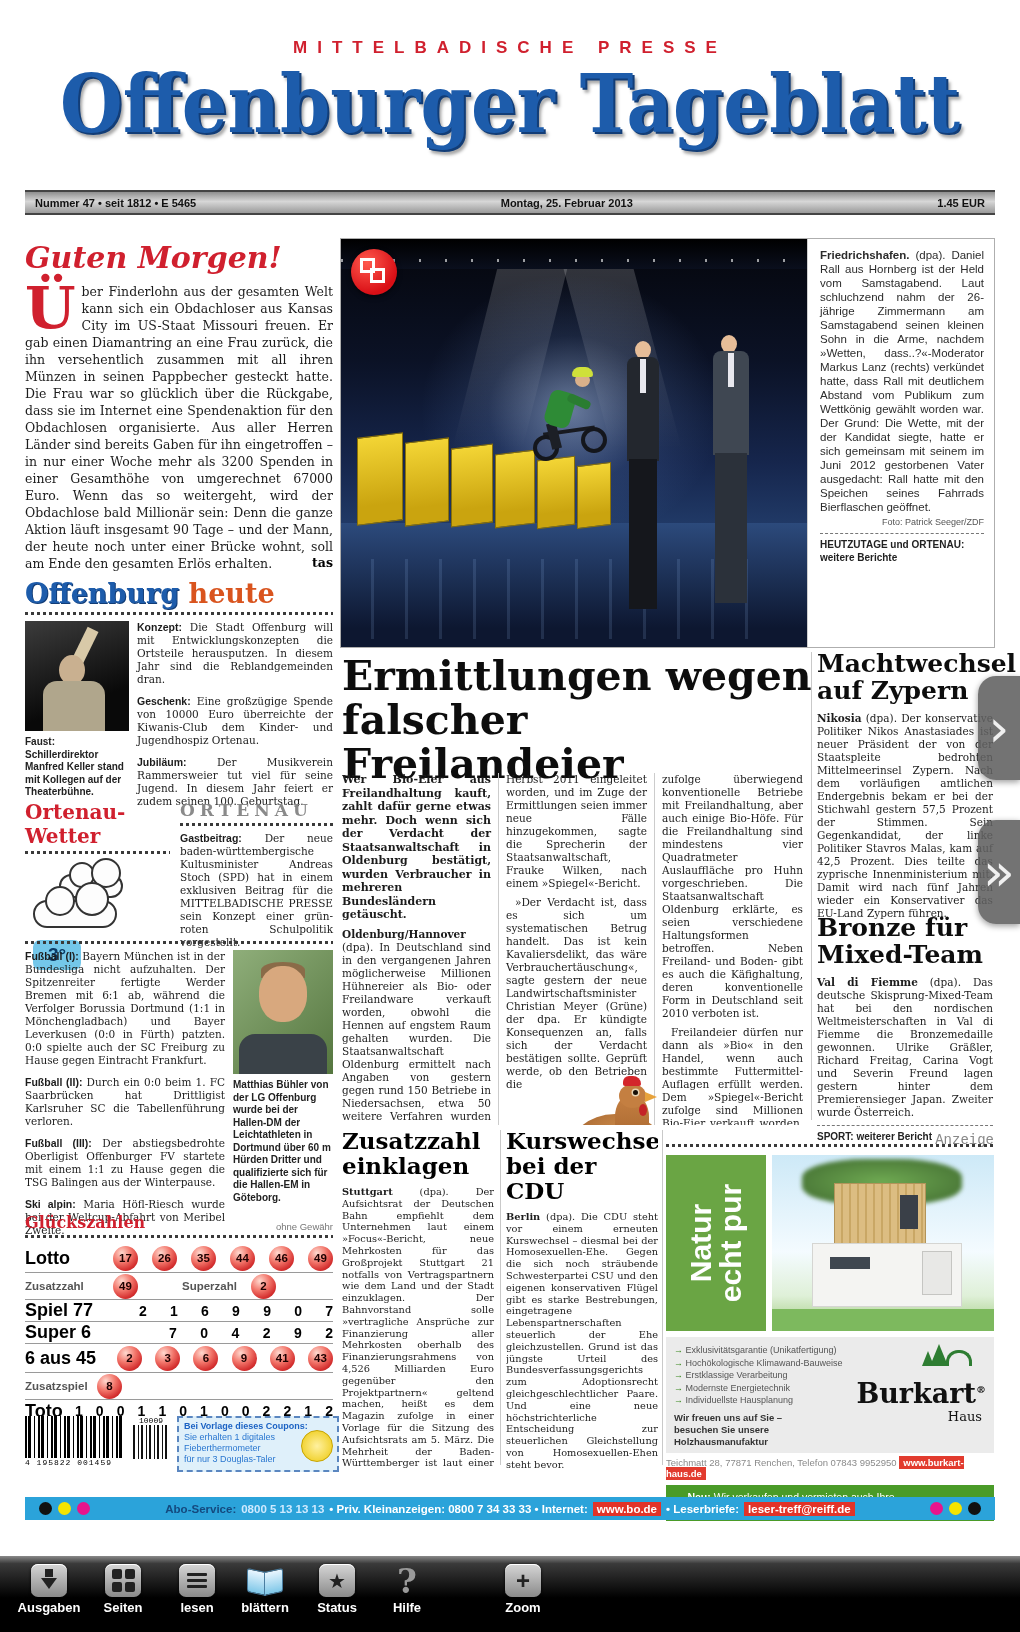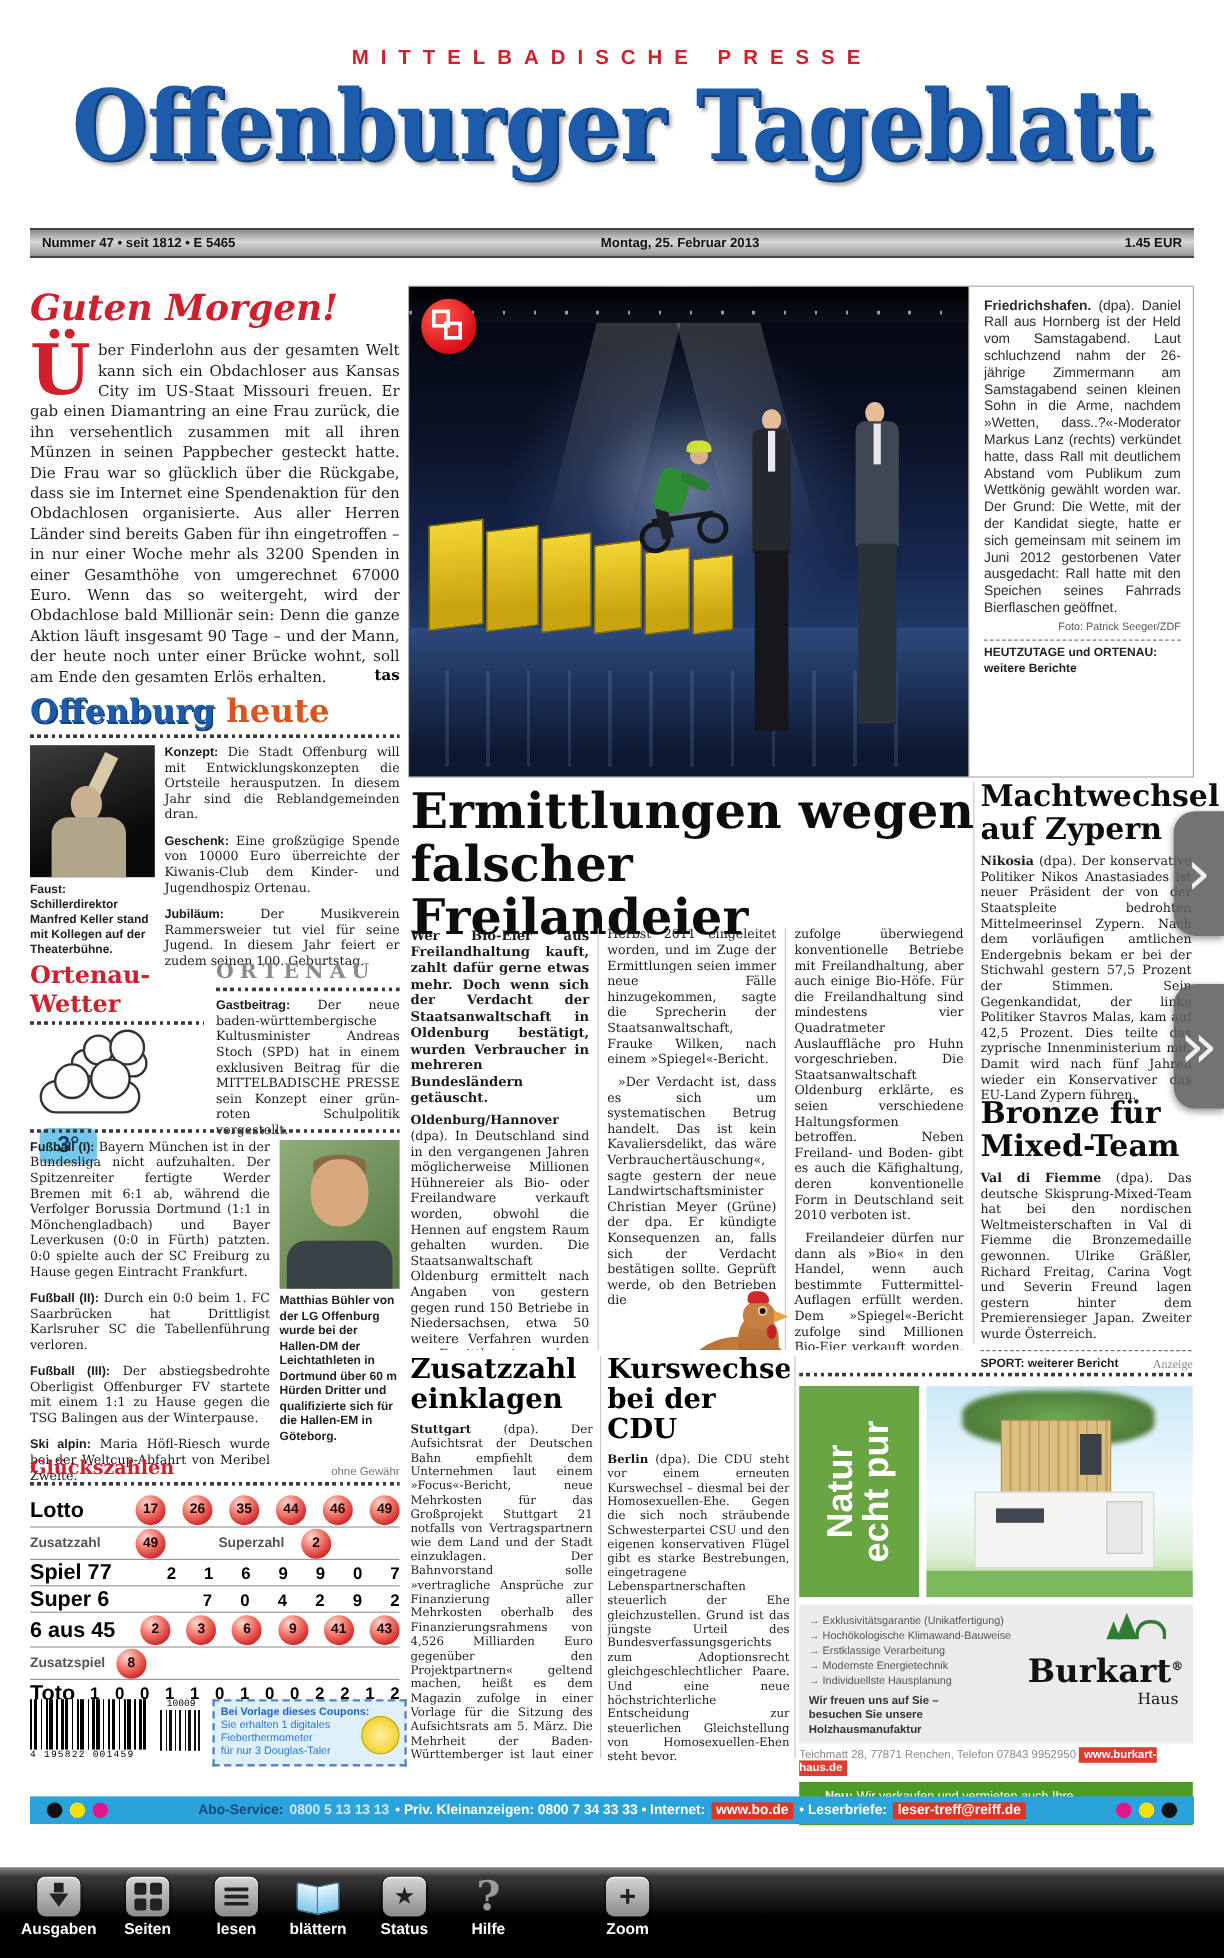--- a/index.html
+++ b/index.html
@@ -178,21 +178,21 @@
   .rart p { font-size:10.5px; line-height:13px; }
 
   
   #mehr { position:absolute; left:342px; top:1128px; width:152px; height:340px; overflow:hidden; }
   #kurs { position:absolute; left:506px; top:1128px; width:152px; height:340px; overflow:hidden; }
   .bart h2 { font-size:23px; line-height:25px; font-weight:bold; margin-bottom:8px; }
   .bart p { font-size:9.8px; line-height:11.8px; }
 
   
   #anzeige-lbl { position:absolute; left:666px; top:1132px; width:328px; text-align:right;
-                 font-family:Liberation Serif, serif; font-size:10px; color:#888; }
+                 font-family:Liberation Mono, monospace; font-size:14px; color:#888; }
   #ad { position:absolute; left:666px; top:1144px; width:328px; }
   #ad .adrule { height:3px; background-image:repeating-linear-gradient(90deg,#3a3a3a 0 3px,transparent 3px 6px); margin-bottom:8px; }
   .ad-top { display:flex; gap:6px; }
   .ad-green { width:100px; height:176px; background:#6aa544; position:relative; }
   .ad-green .vtxt { position:absolute; left:50%; top:50%; transform:translate(-50%,-50%) rotate(-90deg);
                     white-space:nowrap; color:#fff; font-family:"Liberation Sans",sans-serif;
                     font-size:30px; line-height:30px; font-weight:bold; text-align:center; }
   .ad-house { width:222px; height:176px; position:relative; overflow:hidden;
               background:linear-gradient(180deg,#cde9f7 0%,#f4fbff 55%,#dff0d8 80%,#9cc87a 100%); }
   .ad-house .hedge { position:absolute; left:30px; top:4px; width:160px; height:46px; border-radius:40%;

